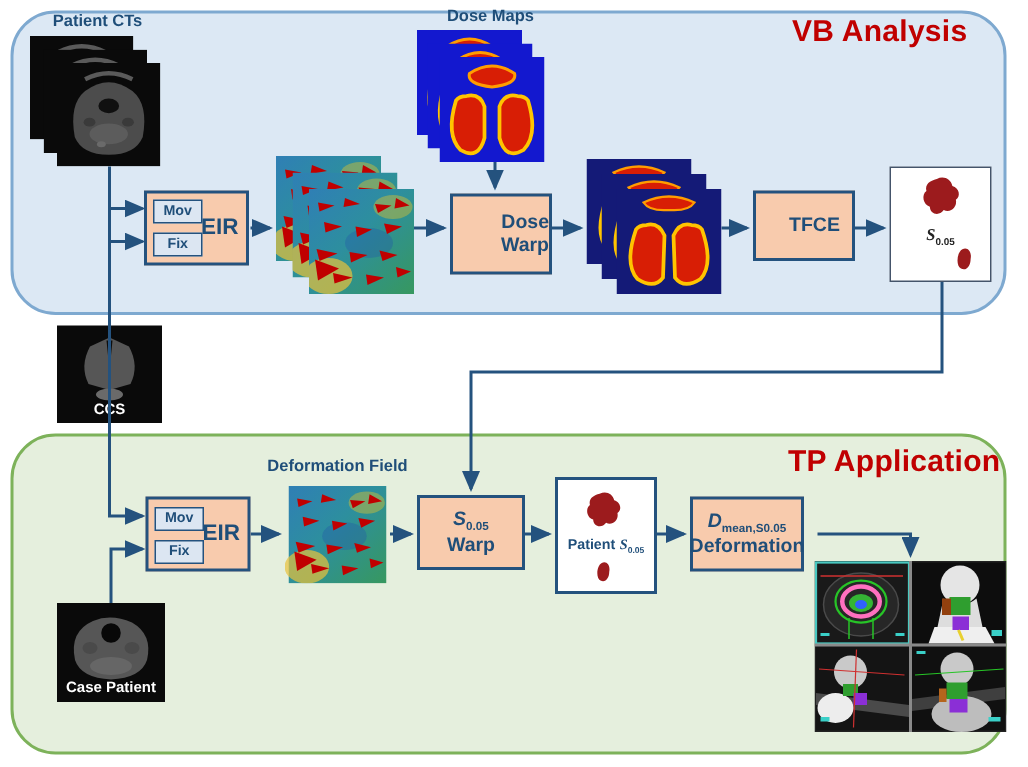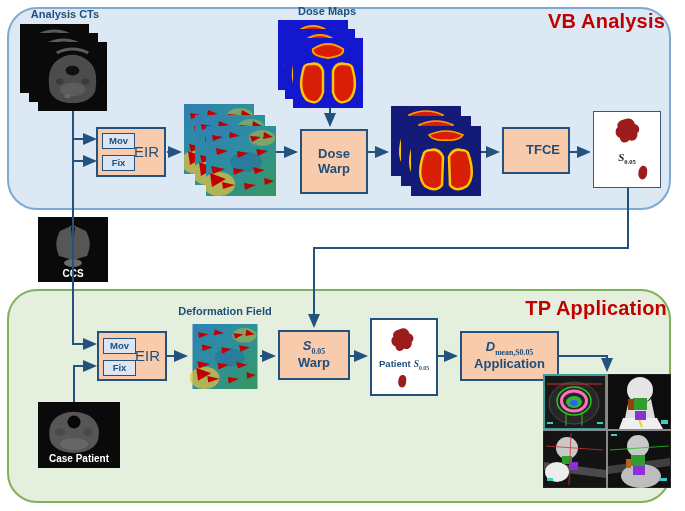--- a/index.html
+++ b/index.html
@@ -18,29 +18,29 @@
   .sec-title{position:absolute;font-size:20px;font-weight:bold;color:var(--title-red,#C00000);letter-spacing:0.2px;}
   .lbl{position:absolute;font-size:11px;font-weight:bold;color:var(--label-blue,#1F4E79);text-align:center;line-height:1.1;}
 
   .pbox{position:absolute;background:var(--process-fill,#F8CBAD);border:2px solid var(--process-border,#24527E);
         display:flex;flex-direction:column;align-items:center;justify-content:center;
         color:var(--label-blue,#1F4E79);font-weight:bold;box-sizing:border-box;line-height:1.15;}
   .pbox .l1,.pbox .l2{display:block;font-size:13px;text-align:center;}
   .eirbox{justify-content:flex-start;}
   .sbox{position:absolute;left:4px;width:33px;height:16px;background:#DCE6F2;border:1.5px solid var(--process-border,#24527E);
         display:flex;align-items:center;justify-content:center;font-size:9.5px;font-weight:bold;color:var(--label-blue,#1F4E79);box-sizing:border-box;}
-  .eir-label{position:absolute;right:5px;top:0;height:100%;display:flex;align-items:center;font-size:15px;font-weight:normal;}
+  .eir-label{position:absolute;right:5px;top:0;height:100%;display:flex;align-items:center;font-size:15px;font-weight:bold;}
 
   .tile{position:absolute;display:block;}
   .whitebox{position:absolute;background:#ffffff;box-sizing:border-box;}
   .sb-top{border:1.5px solid #44546A;}
   .sb-warped{border:2px solid var(--process-border,#24527E);}
   .smap-text{position:absolute;width:100%;text-align:center;font-weight:bold;color:#222;font-size:11px;}
   .smap-text i{font-family:"Liberation Serif",serif;}
-  sub{font-size:0.60em;font-weight:bold;font-family:Liberation Serif, serif;}
+  sub{font-size:0.60em;font-weight:bold;}
   .blob{fill:var(--blob-red,#9C1B1D);}
   .ct-label{position:absolute;left:0;width:100%;text-align:center;color:#ffffff;font-weight:bold;font-size:10px;}
   .conn{stroke:var(--arrow,#24527E);stroke-width:2;fill:none;}
   #arrows{position:absolute;left:0;top:0;z-index:6;pointer-events:none;}
   .over{z-index:8;}
   .wsp{margin-right:3px;}
 </style>
 </head>
 <body>
 
@@ -103,21 +103,21 @@
       <symbol id="blobsmall" viewBox="0 0 12 18">
         <path class="blob" d="M5,1 C9,-1 12,3 11,8 C11,13 8,17 4,15 C0,13 1,3 5,1Z" fill="#9C1B1D"></path>
       </symbol>
     </defs>
   </svg>
 
   <div class="section vb"></div>
 
   <div class="section tp"></div>
 
-  <div class="sec-title" style="right:20px;top:10px;">VB Analysis</div>
+  <div class="sec-title" style="right:40px;top:10px;">VB Analysis</div>
   <div class="sec-title" style="right:18px;top:297px;">TP Application</div>
 
   <svg id="arrows" width="685" height="511">
     <defs>
       <marker id="ah" markerWidth="7" markerHeight="6" refX="6" refY="3" orient="auto">
         <path d="M0,0 L7,3 L0,6 Z" fill="#24527E"></path>
       </marker>
     </defs>
     <path class="conn" d="M73,111 L73,344 L95,344" marker-end="url(#ah)"></path>
     <path class="conn" d="M73,139 L95,139" marker-end="url(#ah)"></path>
@@ -130,21 +130,21 @@
     <path class="conn" d="M481,152 L498,152" marker-end="url(#ah)"></path>
     <path class="conn" d="M570,152 L589,152" marker-end="url(#ah)"></path>
     <path class="conn" d="M628,188 L628,248 L314,248 L314,326" marker-end="url(#ah)"></path>
     <path class="conn" d="M167,356 L186,356" marker-end="url(#ah)"></path>
     <path class="conn" d="M260,356 L274,356" marker-end="url(#ah)"></path>
     <path class="conn" d="M350,356 L366,356" marker-end="url(#ah)"></path>
     <path class="conn" d="M438,356 L456,356" marker-end="url(#ah)"></path>
     <path class="conn" d="M545,356 L607,356 L607,370" marker-end="url(#ah)"></path>
   </svg>
 
-  <div class="lbl" style="left:20px;top:8px;width:90px;">Analysis CTs</div>
+  <div class="lbl" style="left:20px;top:8px;width:90px;">Patient CTs</div>
   <svg class="tile" style="left:20px;top:24px" width="69" height="69">
       <use href="#cttile"></use>
     </svg>
   <svg class="tile" style="left:29px;top:33px" width="69" height="69">
       <use href="#cttile"></use>
     </svg>
   <svg class="tile" style="left:38px;top:42px" width="69" height="69">
       <use href="#cttile"></use>
     </svg>
 
@@ -172,21 +172,21 @@
   <svg class="tile" style="left:278px;top:20px" width="70" height="70">
       <use href="#dosetile"></use>
     </svg>
   <svg class="tile" style="left:285px;top:29px" width="70" height="70">
       <use href="#dosetile"></use>
     </svg>
   <svg class="tile" style="left:293px;top:38px" width="70" height="70">
       <use href="#dosetile"></use>
     </svg>
 
-  <div class="pbox over" style="left:300px;top:129px;width:68px;height:65px;">
+  <div class="pbox over" style="left:300px;top:129px;width:68px;height:54px;align-items:flex-end;">
     <span class="l1">Dose</span>
     <span class="l2">Warp</span>
   </div>
 
   <svg class="tile" style="left:391px;top:106px" width="70" height="70">
       <use href="#wdosetile"></use>
     </svg>
   <svg class="tile" style="left:401px;top:116px" width="70" height="70">
       <use href="#wdosetile"></use>
     </svg>
@@ -240,26 +240,26 @@
   <div class="whitebox sb-warped over" style="left:370px;top:318px;width:68px;height:78px;">
     <svg style="position:absolute;left:17px;top:6px" width="28" height="30">
         <use href="#blobbig"></use>
       </svg>
     <div class="smap-text" style="top:38px;font-size:9.5px;color:#1F4E79;"><span class="wsp">Patient</span><i>S</i><sub>0.05</sub></div>
     <svg style="position:absolute;left:25px;top:54px" width="10" height="16">
         <use href="#blobsmall"></use>
       </svg>
   </div>
 
-  <div class="pbox over" style="left:460px;top:331px;width:99px;height:50px;">
+  <div class="pbox over" style="left:460px;top:331px;width:76px;height:50px;">
     <span class="l1"><i>D</i><sub>mean,S0.05</sub></span>
-    <span class="l2">Application</span>
-  </div>
-
-  <div style="position:absolute;left:38px;top:402px;width:82px;height:66px;background:#0A0A0A;">
+    <span class="l2">Deformation</span>
+  </div>
+
+  <div style="position:absolute;left:38px;top:402px;width:72px;height:66px;background:#0A0A0A;">
     <svg width="72" height="66">
       <path d="M12,38 Q8,19 24,12 Q36,7 50,13 Q64,21 60,38 Q56,50 36,51 Q16,50 12,38Z" fill="#565656"></path>
       <circle cx="36" cy="20" r="6.5" fill="#080808"></circle>
       <ellipse cx="36" cy="42" rx="14" ry="6" fill="#666666"></ellipse>
       <ellipse cx="22" cy="30" rx="5" ry="4" fill="#4A4A4A"></ellipse>
       <ellipse cx="50" cy="30" rx="5" ry="4" fill="#4A4A4A"></ellipse>
     </svg>
     <div class="ct-label" style="bottom:4px;">Case Patient</div>
   </div>
 

